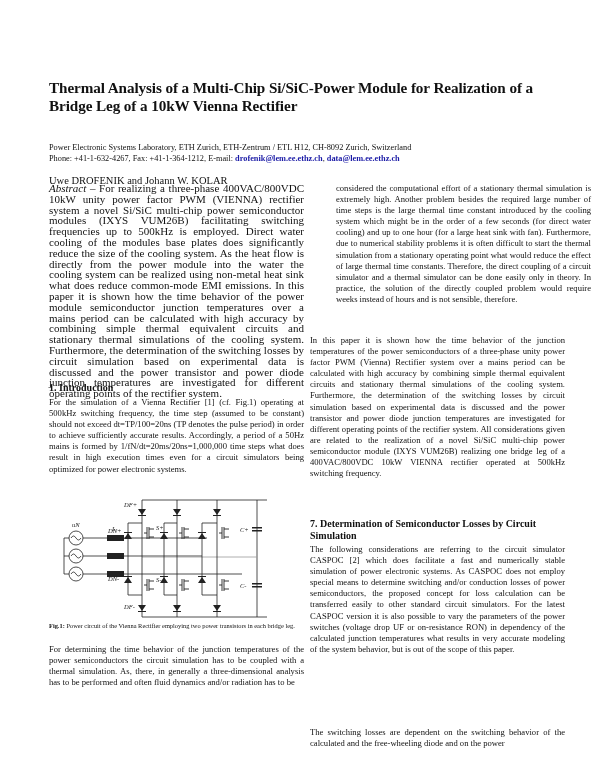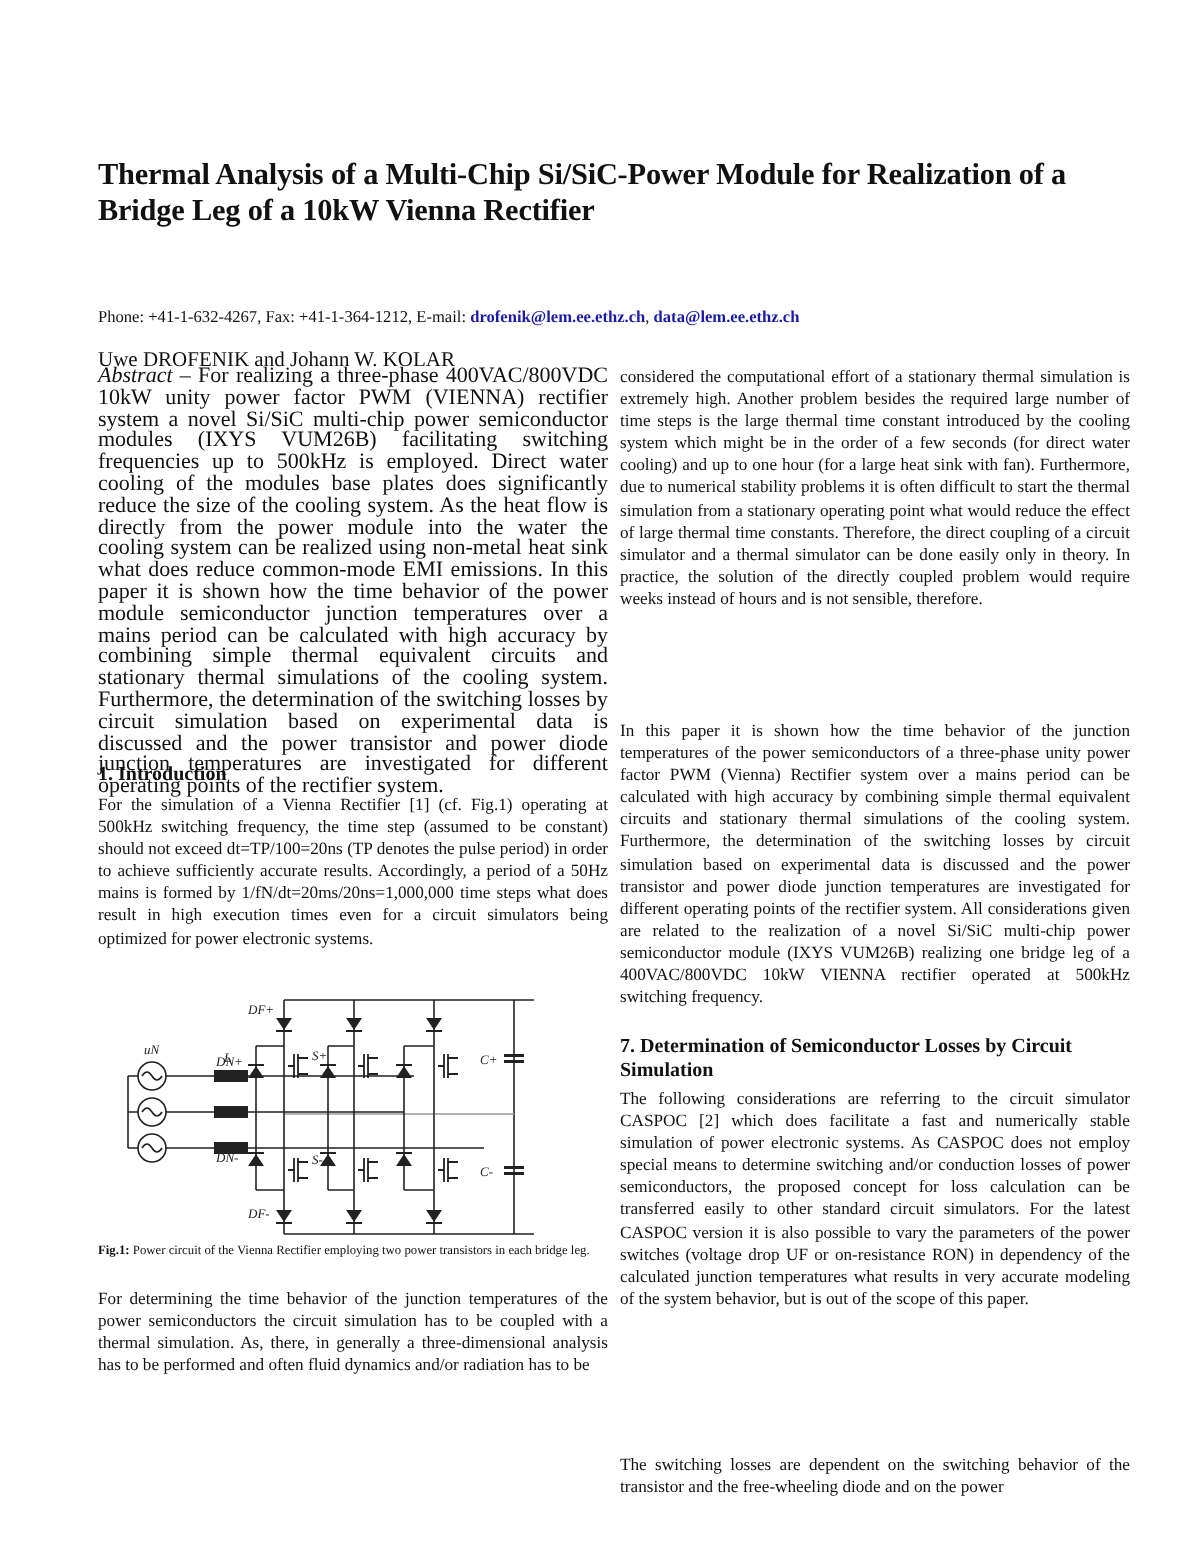--- a/index.html
+++ b/index.html
@@ -15,34 +15,35 @@
   .col-right { left:310px; width:255px; }
   .abstract { top:171px; font-weight:normal; font-size:11px; line-height:10.8px; }
   .abstract .lbl { font-style:italic; }
   .h2 { font-weight:bold; font-size:10px; line-height:12px; text-align:left; }
   .sec1-head { top:370px; }
   .sec1-body { top:385px; }
   .fig { position:absolute; left:52px; top:483px; width:240px; height:125px; }
   .figcap { position:absolute; left:49px; top:610px; width:255px; font-size:6.4px; line-height:8.5px; }
   .figcap b { font-weight:bold; }
   .left-after { top:632px; }
-  .right-p1 { top:171px; }
-  .right-p2 { top:323px;margin-top:25px; }
+  .right-p1 { top:171px;margin-left:26px; }
+  .right-p2 { top:323px; }
   .sec2-head { top:506px; }
   .sec2-body { top:532px; }
   .right-p5 { top:715px; }
 </style>
 </head>
 <body>
 
 <div class="page">
 
   <div class="title">Thermal Analysis of a Multi-Chip Si/SiC-Power Module for Realization of a Bridge Leg of a 10kW Vienna Rectifier</div>
 
   <div class="authors">Uwe DROFENIK  and  Johann W. KOLAR</div>
+  <div class="affil">Power Electronic Systems Laboratory, ETH Zurich, ETH-Zentrum / ETL H12, CH-8092 Zurich, Switzerland</div>
   <div class="contact">
     <span>Phone: +41-1-632-4267, Fax: +41-1-364-1212, E-mail: </span><a>drofenik@lem.ee.ethz.ch</a><span>, </span><a>data@lem.ee.ethz.ch</a>
   </div>
 
   <div class="col col-left abstract">
     <span class="lbl">Abstract</span><span> – For realizing a  three-phase 400VAC/800VDC 10kW unity power factor PWM (VIENNA) rectifier system a novel Si/SiC multi-chip power semiconductor modules (IXYS VUM26B) facilitating switching frequencies up to 500kHz is employed. Direct water cooling of the modules base plates does significantly reduce the size of the cooling system. As the heat flow is directly from the power module into the water the cooling system can be realized using non-metal heat sink what does reduce common-mode EMI emissions. In this paper it is shown how the time behavior of the power module semiconductor junction temperatures over a mains period can be calculated with high accuracy by combining simple thermal equivalent circuits and stationary thermal simulations of the cooling system. Furthermore, the determination of the switching losses by circuit simulation based on experimental data is discussed and the power transistor and power diode junction temperatures are investigated for different operating points of the rectifier system.</span>
   </div>
 
   <div class="col col-left h2 sec1-head">1. Introduction</div>
   <div class="col col-left sec1-body">For the simulation of a Vienna Rectifier [1] (cf. Fig.1) operating at 500kHz switching frequency, the time step (assumed to be constant) should not exceed dt=TP/100=20ns (TP denotes the pulse period) in order to achieve sufficiently accurate results. Accordingly, a period of a 50Hz mains is formed by 1/fN/dt=20ms/20ns=1,000,000 time steps what does result in high execution times even for a circuit simulators being optimized for power electronic systems.</div>
@@ -135,15 +136,15 @@
   <div class="figcap">
     <b>Fig.1:</b><span> Power circuit of the Vienna Rectifier employing two power transistors in each bridge leg.</span>
   </div>
 
   <div class="col col-left left-after">For determining the time behavior of the junction temperatures of the power semiconductors the circuit simulation has to be coupled with a thermal simulation. As, there, in generally a three-dimensional analysis has to be performed and often fluid dynamics and/or radiation has to be</div>
 
   <div class="col col-right right-p1">considered the computational effort of a stationary thermal simulation is extremely high. Another problem besides the required large number of time steps is the large thermal time constant introduced by the cooling system which might be in the order of a few seconds (for direct water cooling) and up to one hour (for a large  heat sink with fan). Furthermore, due to numerical stability problems it is often difficult to start the thermal simulation from a stationary operating point what would reduce the effect of large thermal time constants. Therefore, the direct coupling of a circuit simulator and a thermal simulator can be done easily only in theory. In practice, the solution of the directly coupled problem would require weeks instead of hours and is not sensible, therefore.</div>
   <div class="col col-right right-p2">In this paper it is shown how the time behavior of the junction temperatures of the power semiconductors of a three-phase unity power factor PWM (Vienna) Rectifier system over a mains period can be calculated with high accuracy by combining simple thermal equivalent circuits  and stationary thermal simulations of the cooling system. Furthermore, the determination of the switching losses by circuit simulation based on experimental data is discussed and the power transistor and power diode junction temperatures are investigated for different operating points of the rectifier system. All considerations given are related to the realization of a novel Si/SiC multi-chip power semiconductor module (IXYS VUM26B) realizing one bridge leg of a 400VAC/800VDC 10kW VIENNA rectifier operated at 500kHz switching frequency.</div>
   <div class="col col-right h2 sec2-head">7. Determination of Semiconductor Losses by Circuit Simulation</div>
   <div class="col col-right sec2-body">The following considerations are referring to the circuit simulator CASPOC [2] which does facilitate a fast and numerically stable simulation of power electronic systems. As CASPOC does not employ special means to determine switching and/or conduction losses of power semiconductors, the proposed concept for loss calculation can be transferred easily to other standard circuit simulators. For the latest CASPOC version it is also possible to vary the parameters of the power switches (voltage drop UF or on-resistance RON) in dependency of the calculated junction temperatures what results in very accurate modeling of the system behavior, but is out of the scope of this paper.</div>
-  <div class="col col-right right-p5">The switching losses are dependent on the switching behavior of the transistor and the free-wheeling diode and on the power</div>
+  <div class="col col-right right-p5">The switching losses are dependent on the switching behavior of the calculated and the free-wheeling diode and on the power</div>
 
 </div>
 
 </body></html>

